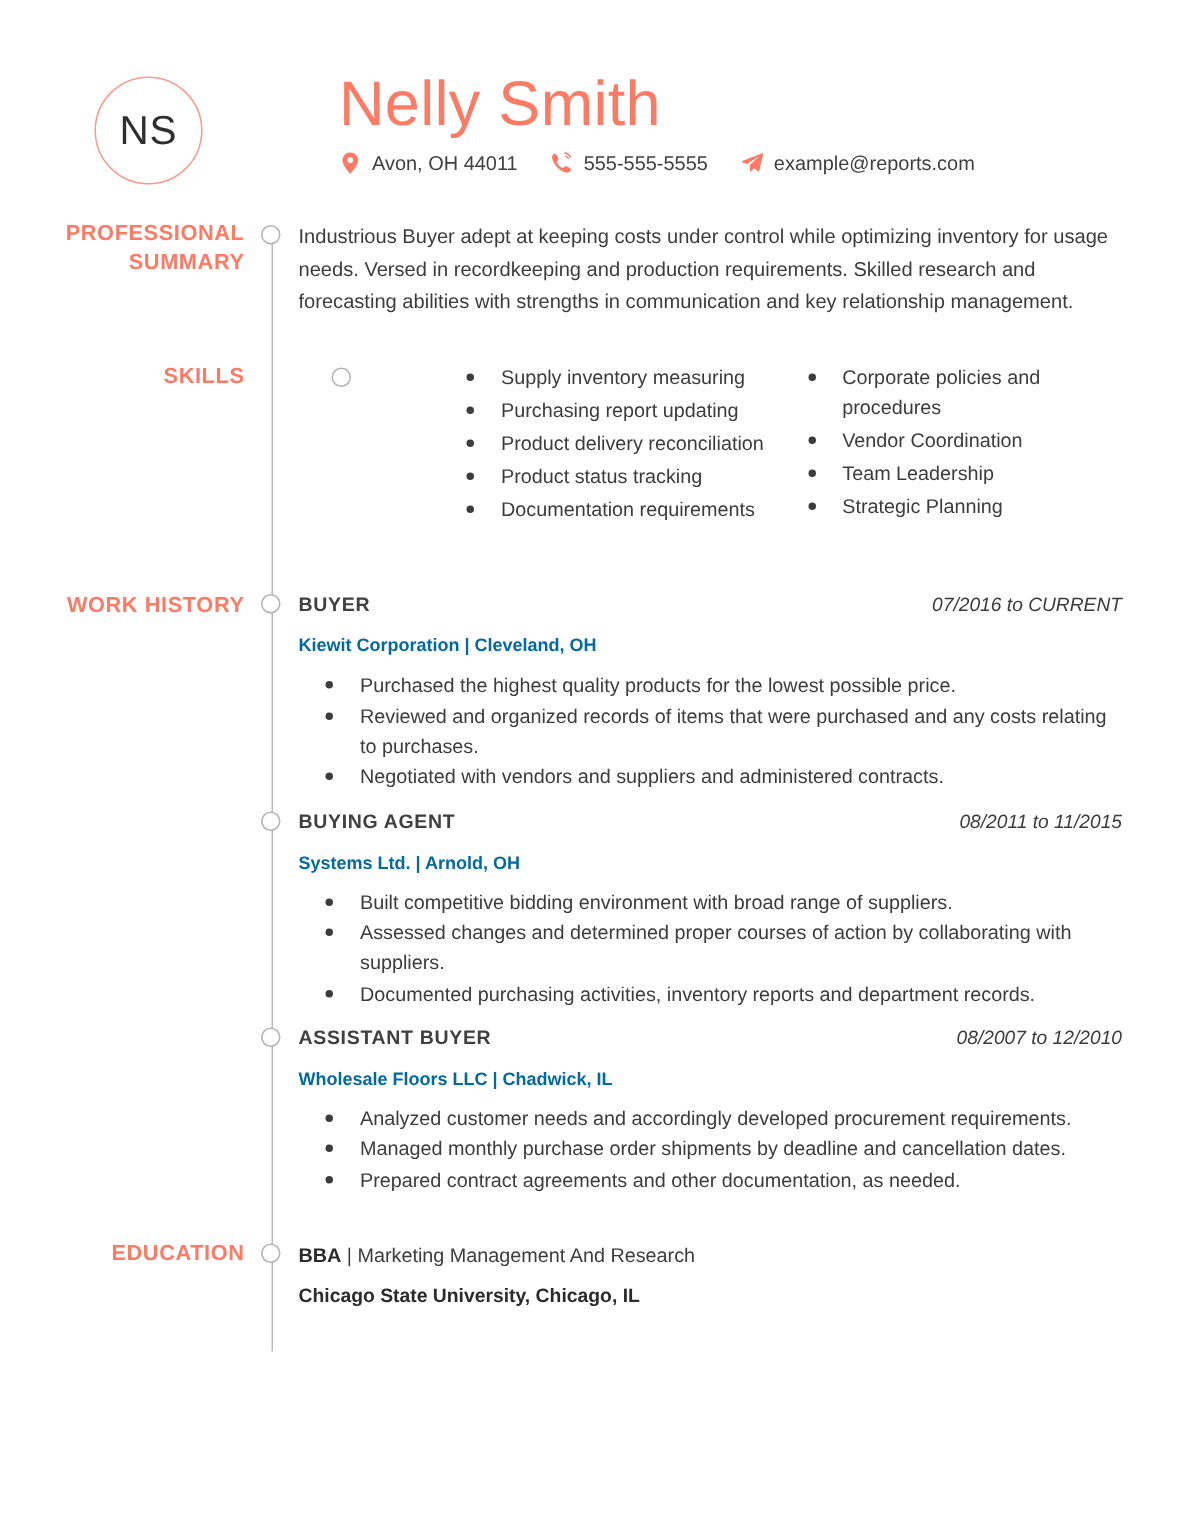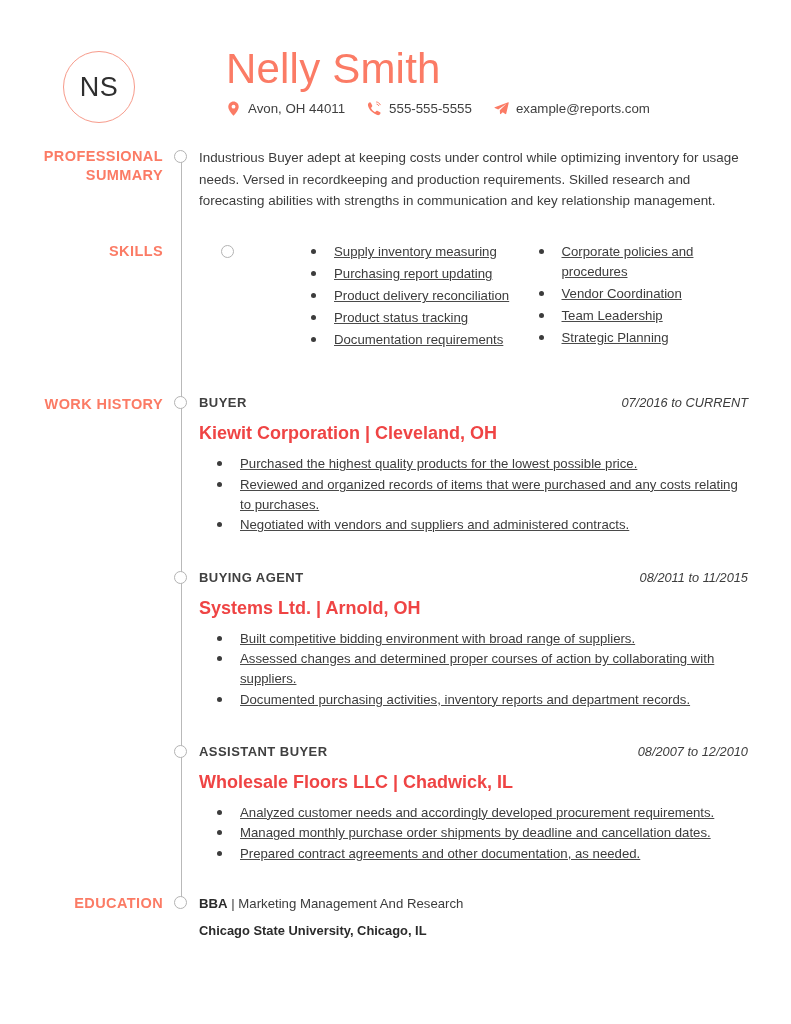--- a/index.html
+++ b/index.html
@@ -145,21 +145,20 @@
   }
 
   .skills-grid {
     display: flex;
     gap: 0;
   }
   .skills-col { width: 50%; }
 
   ul.bullets {
     list-style: none;
-    text-decoration: underline;
   }
   ul.bullets li {
     position: relative;
     padding-left: 41px;
     font-size: 13.2px;
     line-height: 1.48;
     color: #3c3c3c;
     margin-bottom: 2.5px;
   }
   ul.bullets li::before {
@@ -170,21 +169,21 @@
     width: 5px;
     height: 5px;
     border-radius: 50%;
     background: #3c3c3c;
   }
 
   ul.duties li { margin-bottom: 0.5px; line-height: 1.52; }
 
   
   .job { position: relative; }
-  .job + .job { margin-top: 34px; }
+  .job + .job { margin-top: 11px; }
 
   .job-head {
     display: flex;
     justify-content: space-between;
     align-items: baseline;
   }
 
   .job-title {
     font-size: 13px;
     font-weight: bold;
@@ -195,23 +194,23 @@
 
   .job-dates {
     font-size: 12.8px;
     font-style: italic;
     color: #3c3c3c;
     white-space: nowrap;
     padding-left: 14px;
   }
 
   .job-company {
-    font-size: 18px;
-    font-weight: bold;
-    color: #ef4444;
+    font-size: 12px;
+    font-weight: bold;
+    color: #0369a1;
     margin-top: 13px;
     margin-bottom: 10px;
   }
 
   
   .job-node {
     position: absolute;
     left: -25px;
     top: 1px;
     width: 13px;

